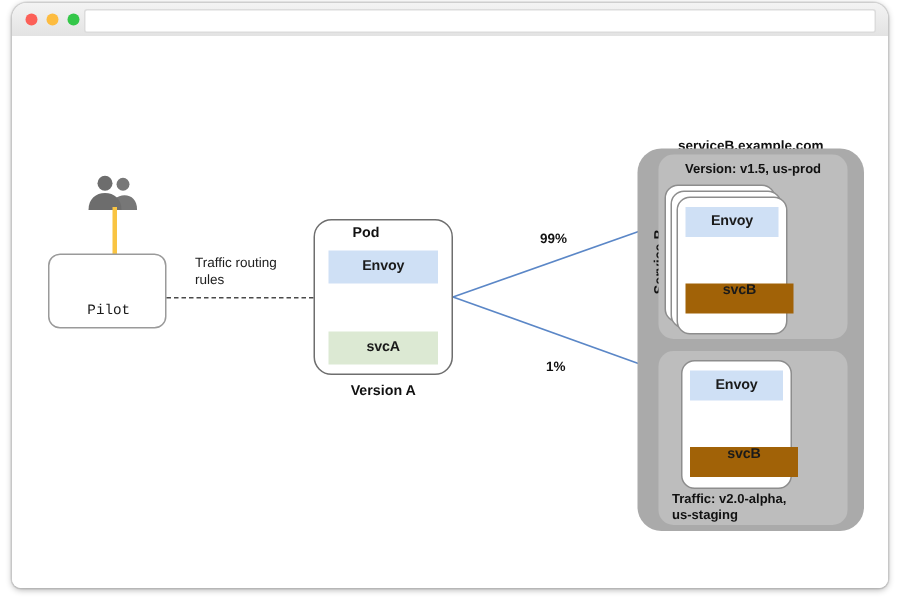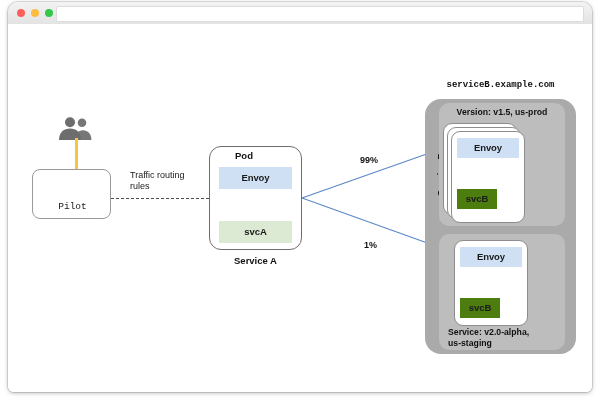--- a/index.html
+++ b/index.html
@@ -225,27 +225,26 @@
     left: 417px;
     top: 75px;
     width: 151px;
     height: 255px;
     background: #aaaaaa;
     border-radius: 16px;
   }
   .serviceb-domain {
     position: absolute;
     left: 417px;
-    top: 56px;
+    top: 68px;
     width: 151px;
     text-align: center;
     font-size: 9px;
     font-weight: bold;
     color: #111111;
-    font-family: Liberation Mono, monospace;
   }
   .serviceb-vertical {
     position: absolute;
     left: 397px;
     top: 145px;
     width: 70px;
     text-align: center;
     font-size: 9.5px;
     font-weight: bold;
     color: #111111;
@@ -321,25 +320,24 @@
     width: 62px;
     height: 20px;
     background: #cfe0f5;
     display: flex;
     align-items: center;
     justify-content: center;
     box-sizing: border-box;
   }
   .svcb-chip {
     position: absolute;
-    width: 40px;
+    width: 72px;
     height: 20px;
-    background: #4d7c0f;
-    display: flex;
-    align-items: center;
+    background: #a16207;
+    display: flex;
     justify-content: center;
     box-sizing: border-box;
   }
   .envoy-top { left: 449px; top: 114px; }
   .svcb-top  { left: 449px; top: 165px; }
   .envoy-bot { left: 452px; top: 223px; }
   .svcb-bot  { left: 452px; top: 274px; }
 
   
   .pct-99 { position: absolute; left: 352px; top: 125px; }
@@ -416,21 +414,21 @@
       <div class="dashed-line"></div>
 
       <div class="pod-box"></div>
       <div class="pod-title">Pod</div>
       <div class="envoy-a">
         <span class="node-text">Envoy</span>
       </div>
       <div class="svca">
         <span class="node-text">svcA</span>
       </div>
-      <div class="service-a-caption">Service A</div>
+      <div class="service-a-caption">Version A</div>
 
       <div class="pct-99">
         <span class="pct-label">99%</span>
       </div>
       <div class="pct-1">
         <span class="pct-label">1%</span>
       </div>
 
       <div class="serviceb-domain">serviceB.example.com</div>
       <div class="serviceb-group"></div>
@@ -454,19 +452,19 @@
       <div class="pod-single"></div>
 
       <div class="envoy-chip envoy-bot">
         <span class="node-text">Envoy</span>
       </div>
       <div class="svcb-chip svcb-bot">
         <span class="node-text">svcB</span>
       </div>
 
       <div class="version-label-bottom">
-        <div>Service: v2.0-alpha,</div>
+        <div>Traffic: v2.0-alpha,</div>
         <div>us-staging</div>
       </div>
 
     </div>
   </div>
 </div>
 
 </body></html>

